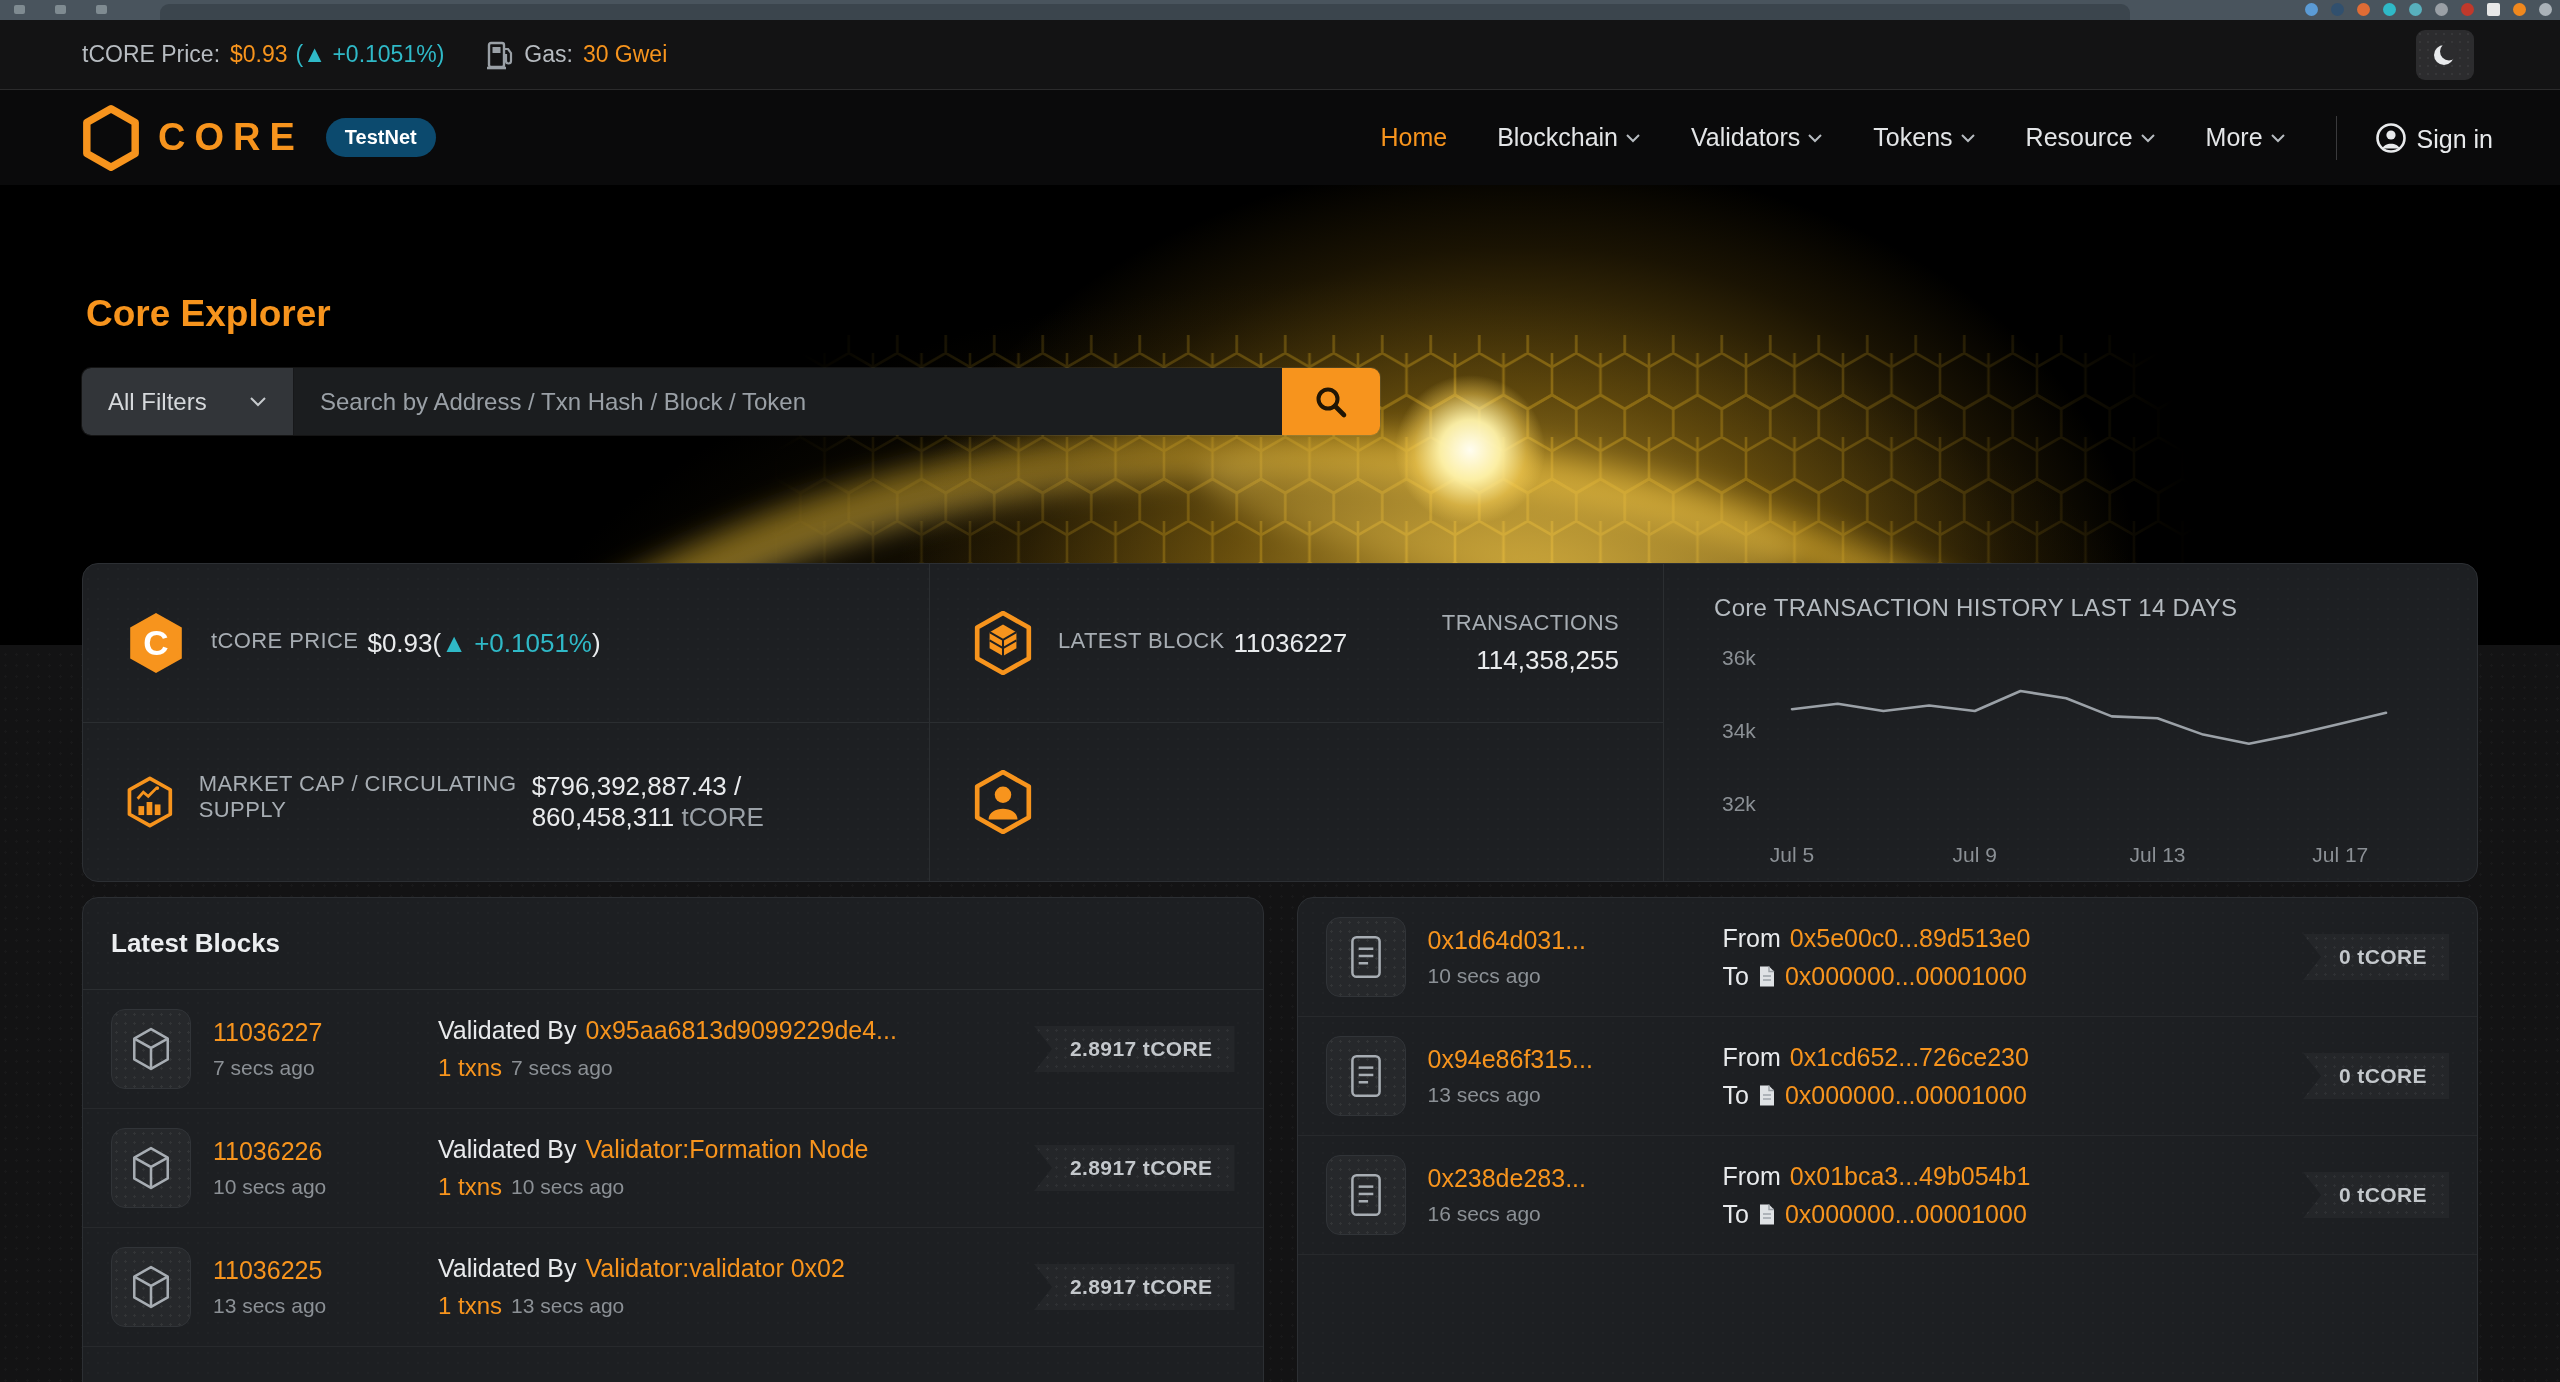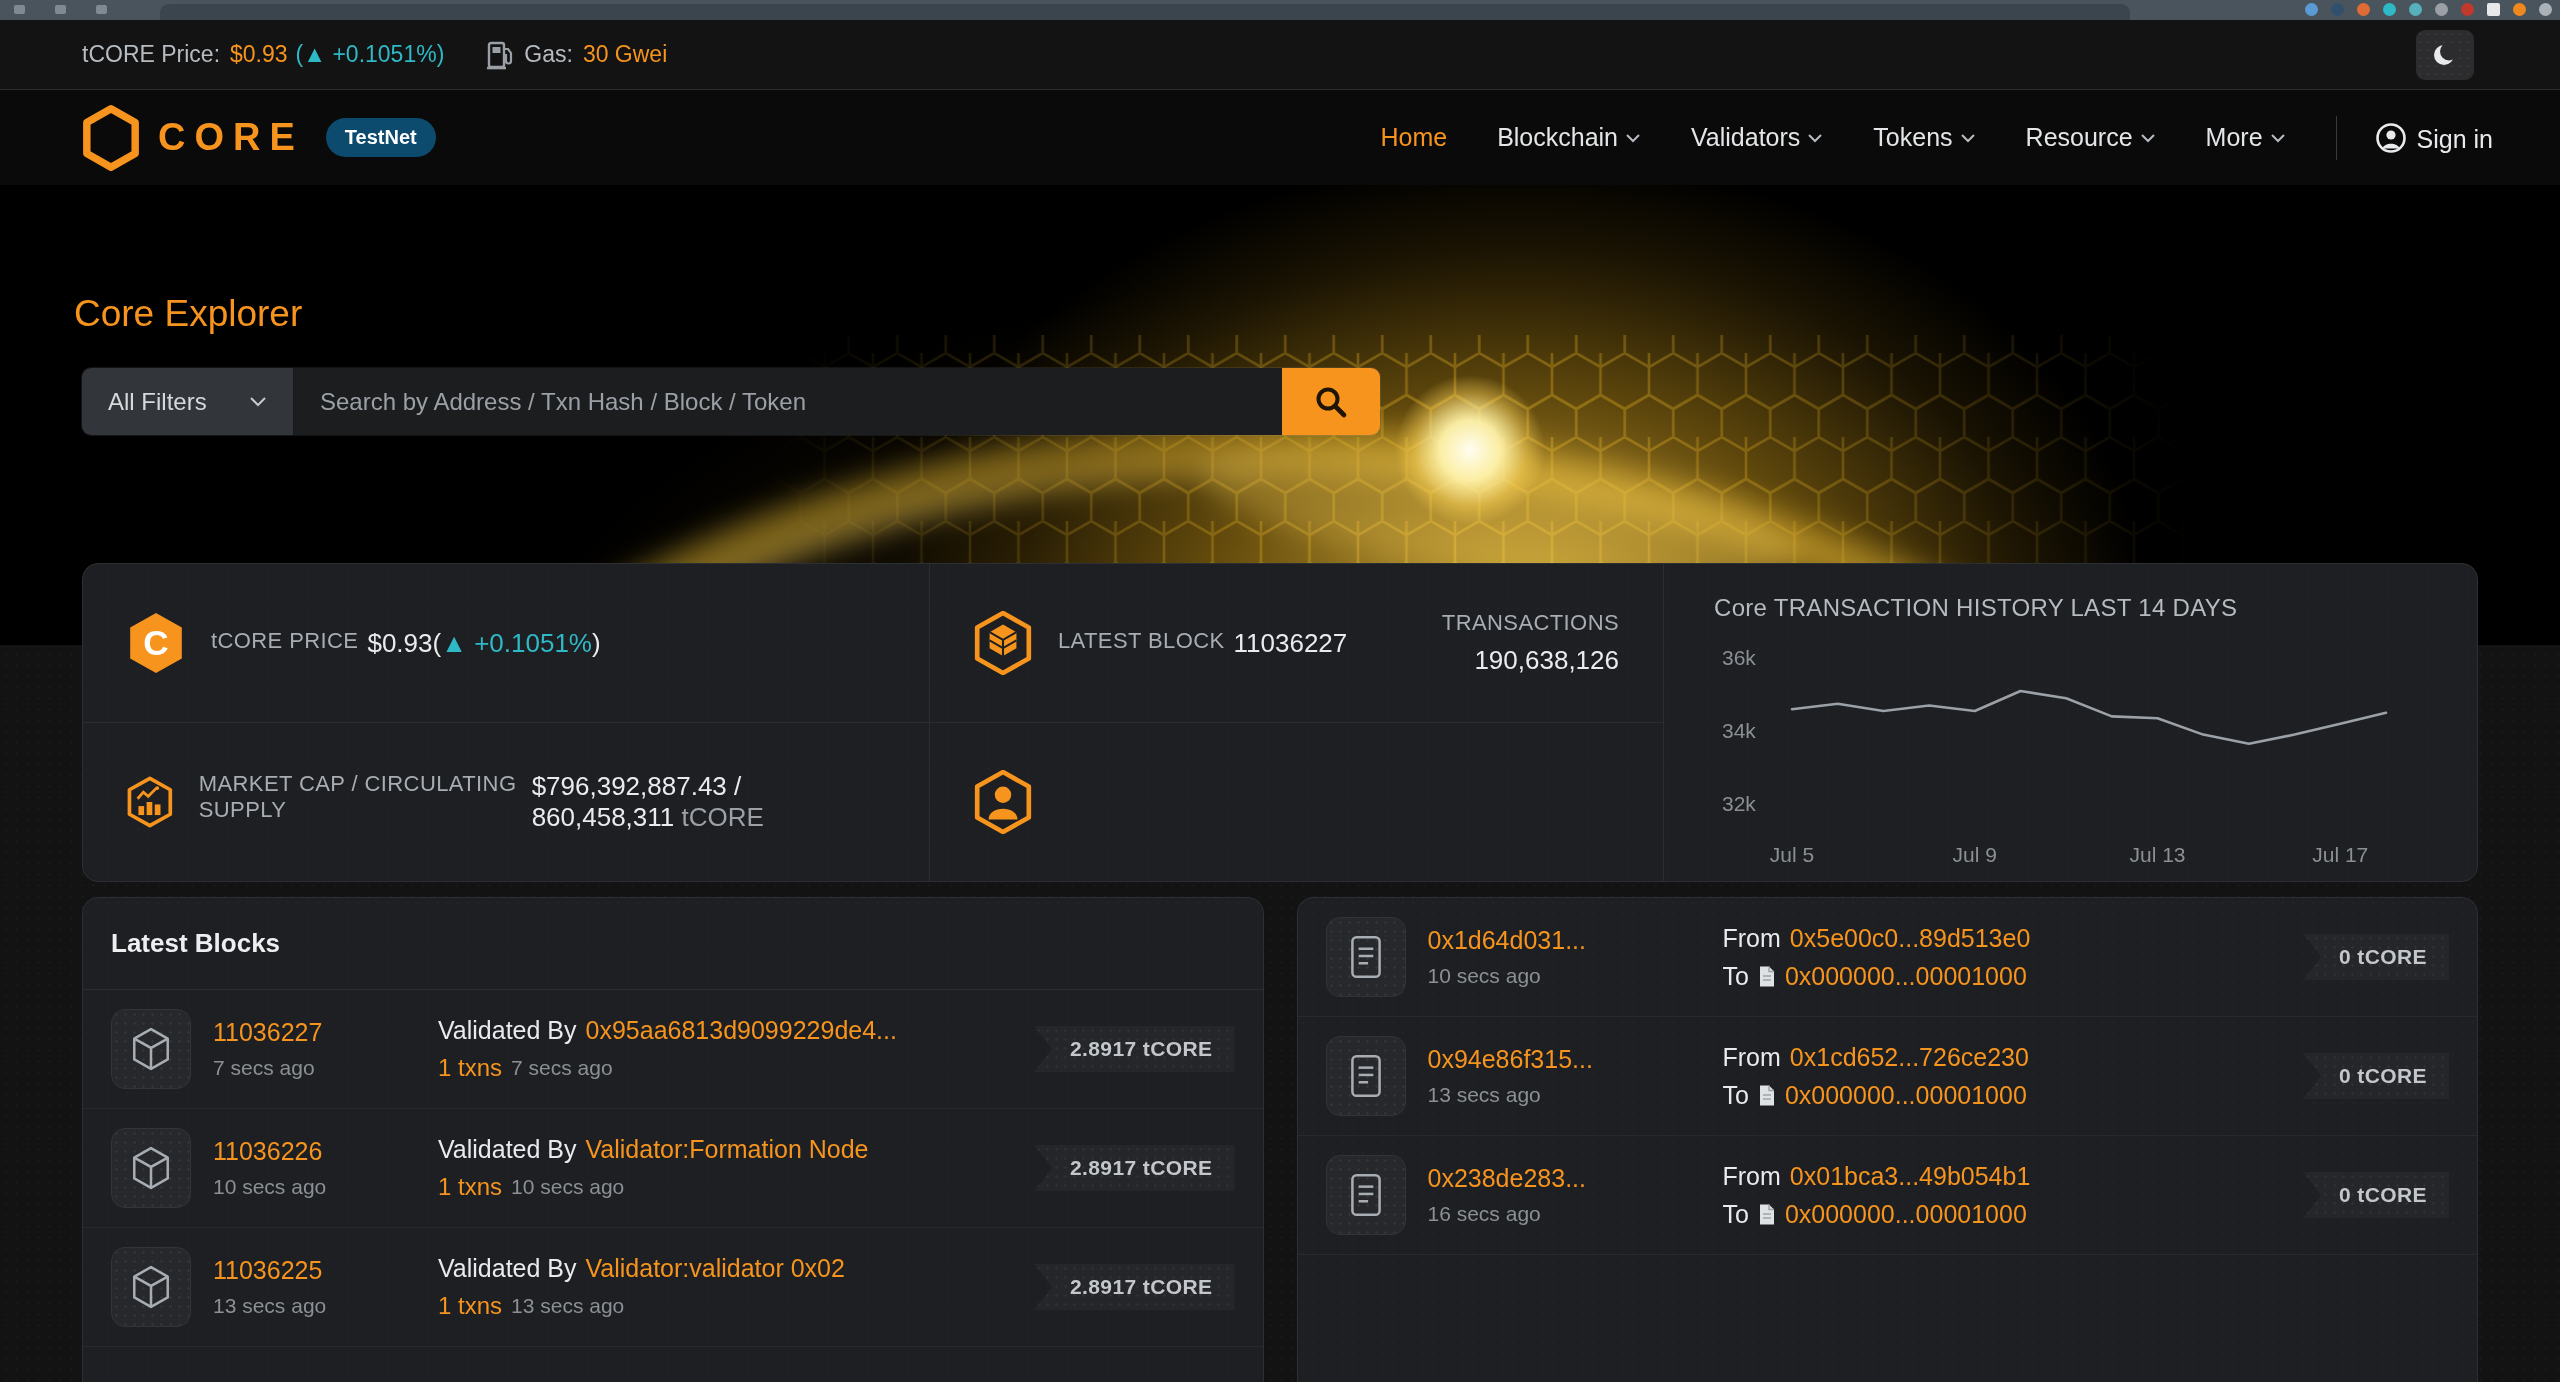--- a/index.html
+++ b/index.html
@@ -49,21 +49,21 @@
   
   .hero { height:460px; position:relative; background:#000; overflow:hidden; }
   .hero-art { position:absolute; inset:0; z-index:0; }
   .hero-glow { position:absolute; inset:0;
     background:
       radial-gradient(circle 75px at 1470px 265px, #fffdf0 0%, rgba(255,243,170,0.95) 40%, rgba(255,214,90,0.45) 75%, transparent 100%),
       radial-gradient(ellipse 780px 560px at 1520px 420px, rgba(250,204,70,0.75) 0%, rgba(212,160,28,0.42) 38%, rgba(130,95,14,0.20) 64%, transparent 80%),
       radial-gradient(ellipse 1150px 700px at 1350px 640px, rgba(160,118,18,0.35) 0%, rgba(95,70,10,0.16) 55%, transparent 78%);
   }
   .hero-content { position:relative; z-index:2; }
-  .hero-title { position:absolute; left:74px; top:108px; font-size:37px; font-weight:400; color:#f7941d; }
+  .hero-title { position:absolute; left:86px; top:108px; font-size:37px; font-weight:700; color:#f7941d; }
   .search-row { position:absolute; left:82px; top:183px; width:1298px; height:67px;
     display:flex; border-radius:9px; overflow:hidden; box-shadow:0 0 0 1px rgba(255,255,255,0.08); }
   .filter-box { width:212px; background:#323539; color:#d6d9dc; font-size:24px;
     display:flex; align-items:center; justify-content:space-between; padding:0 26px; cursor:pointer;
     border-right:1px solid #17181a; }
   .search-input { flex:1; background:#1b1d1f; border:none; outline:none; color:#dfe2e5;
     font-size:24px; padding:0 26px; font-family:inherit; }
   .search-input::placeholder { color:#9aa0a6; }
   .search-btn { width:98px; background:#f7941d; border:none; display:flex; align-items:center;
     justify-content:center; cursor:pointer; }
@@ -303,21 +303,21 @@
             <path d="M28 13 L41 20.5 V36 L28 43.5 L15 36 V20.5 Z" fill="#f7941d"></path>
             <path d="M15 20.5 L28 28 L41 20.5 M28 28 V43.5 M15 28.5 L28 36 L41 28.5" fill="none" stroke="#1d1f22" stroke-width="2"></path>
           </svg>
           <div class="stat-text">
             <span class="stat-label">LATEST BLOCK</span>
             <span class="stat-value">11036227</span>
           </div>
         </div>
         <div class="stat-right">
           <span class="stat-label">TRANSACTIONS</span>
-          <span class="stat-value">190,638,126</span>
+          <span class="stat-value">114,358,255</span>
         </div>
       </div>
       <div class="stat-row">
         <svg width="58" height="64" viewBox="0 0 56 62">
           <path d="M28 2 L53 16 V46 L28 60 L3 46 V16 Z" fill="none" stroke="#f7941d" stroke-width="4.5" stroke-linejoin="round"></path>
           <circle cx="28" cy="24" r="8" fill="#f7941d"></circle>
           <path d="M14 48 C14 34 42 34 42 48 Z" fill="#f7941d"></path>
         </svg>
       </div>
     </div>

